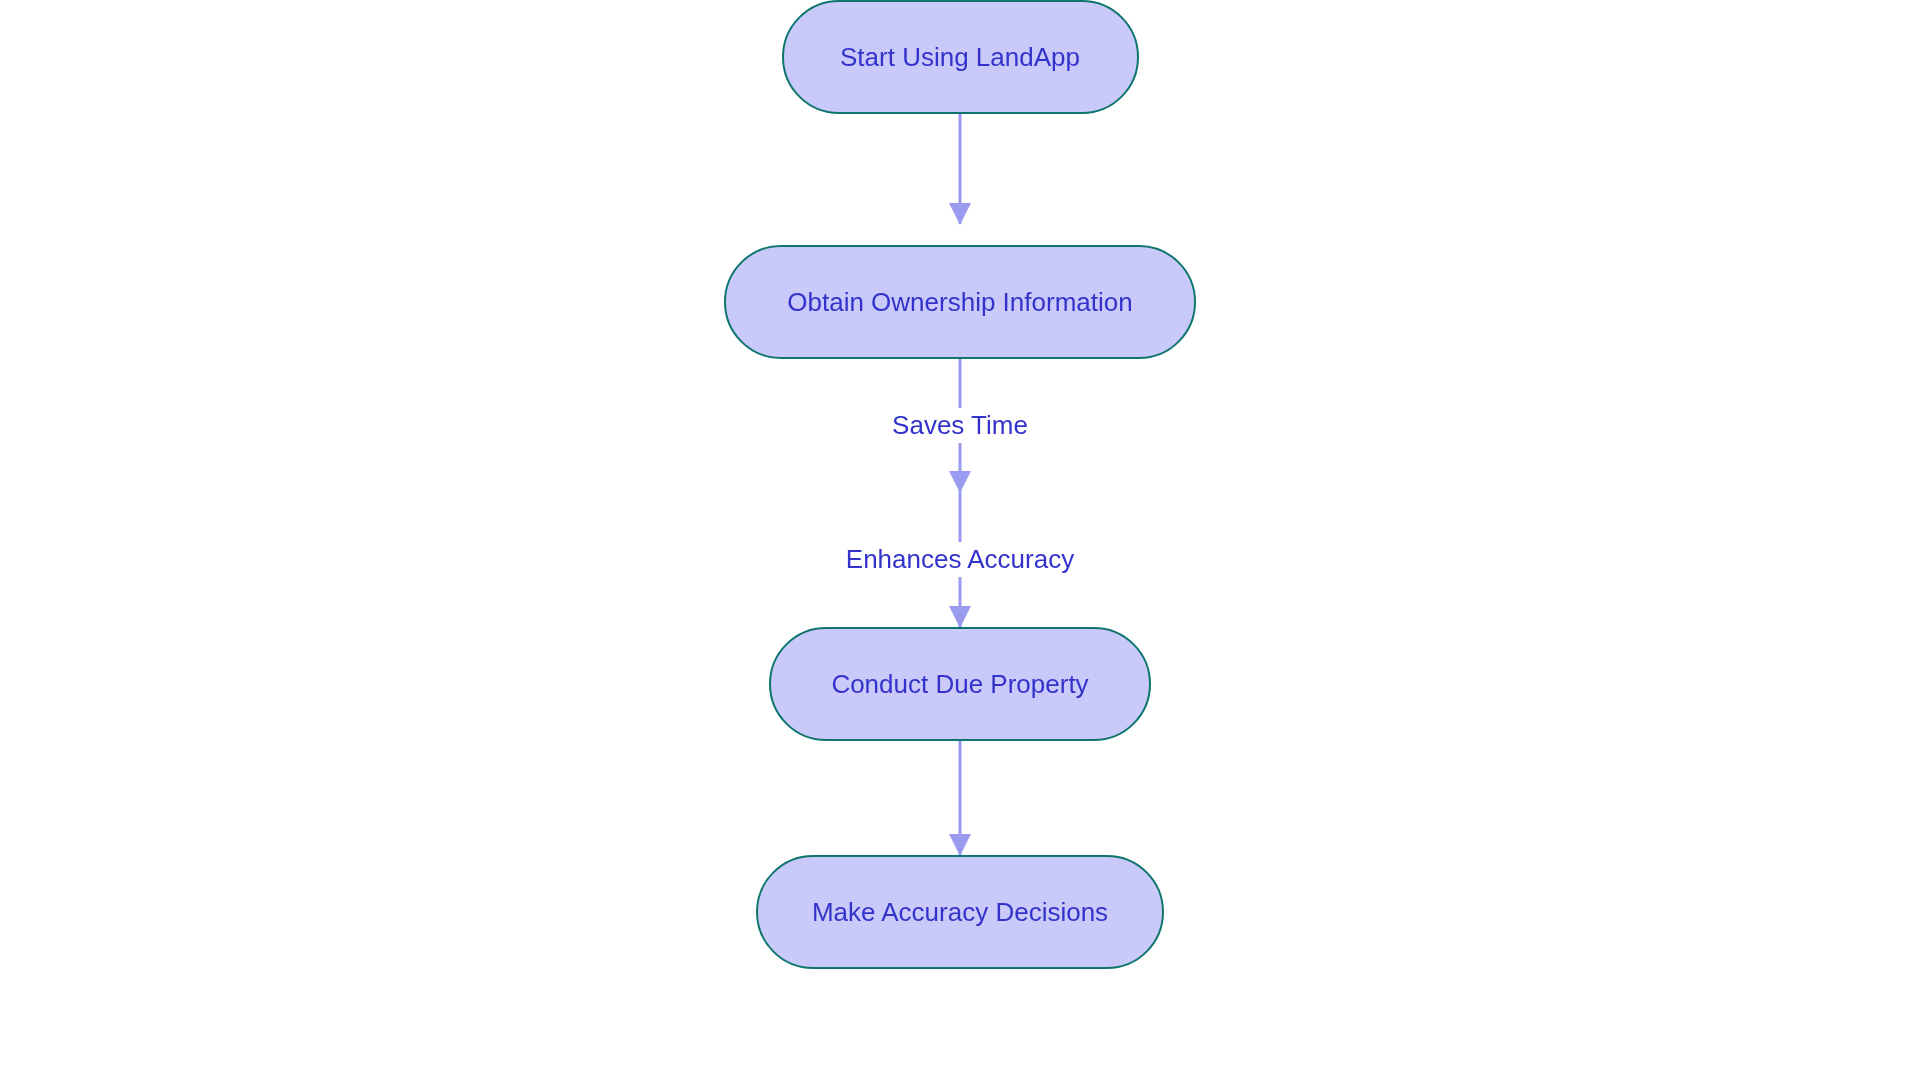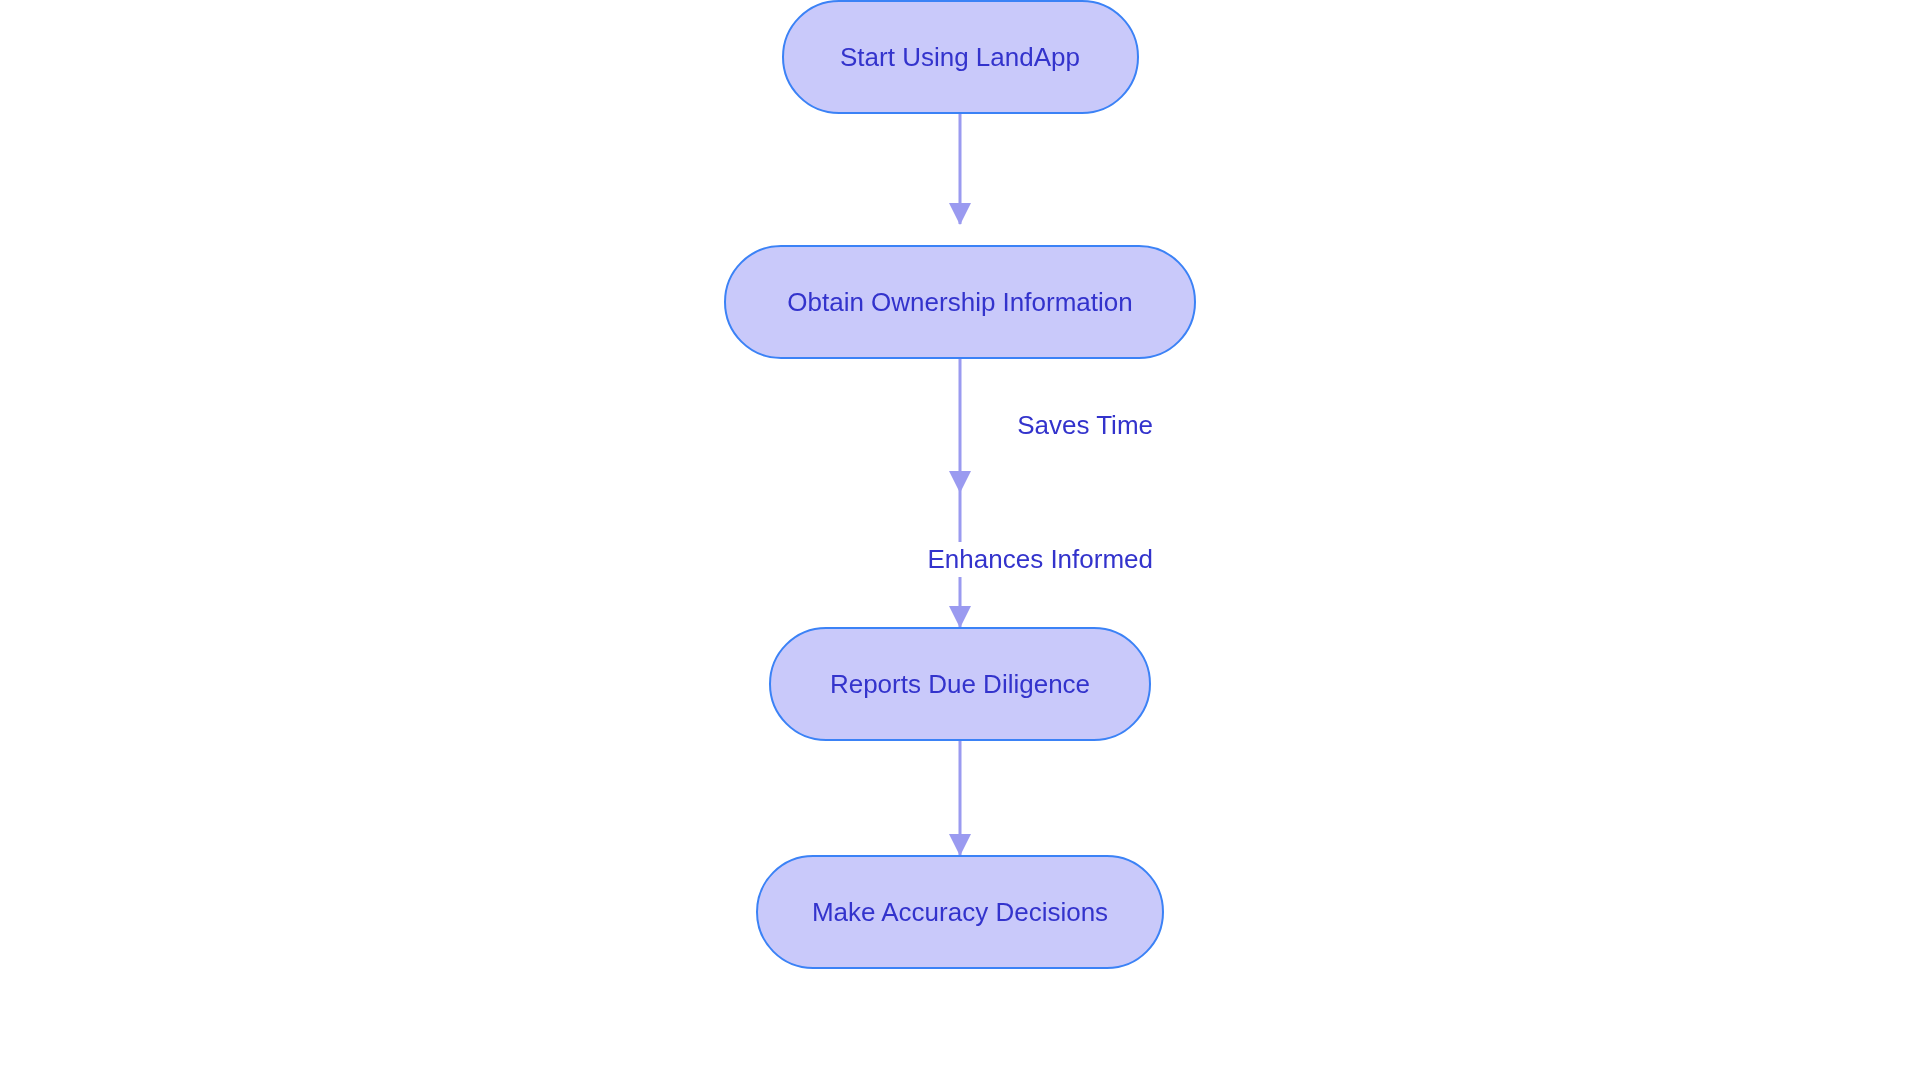--- a/index.html
+++ b/index.html
@@ -29,21 +29,21 @@
     height: 1083px;
     display: flex;
     flex-direction: column;
     align-items: center;
   }
 
   
   .node {
     box-sizing: border-box;
     background: #c9c9fa;
-    border: 2px solid #3b82f6;
+    border: 2px solid #0f766e;
     border-radius: 58px;
     color: #3333cc;
     font-size: 26px;
     font-family: "Liberation Sans", sans-serif;
     line-height: 1;
     display: flex;
     align-items: center;
     justify-content: center;
     white-space: nowrap;
     height: 114px;
@@ -51,21 +51,21 @@
     position: relative;
     z-index: 2;
   }
 
   
   .connector {
     position: relative;
     width: 400px;
     display: flex;
     align-items: center;
-    justify-content: flex-end;
+    justify-content: center;
     z-index: 1;
   }
   .connector .line {
     position: absolute;
     left: 50%;
     top: 0;
     transform: translateX(-50%);
     width: 3px;
     height: 100%;
     background: #9a9af0;
@@ -116,25 +116,25 @@
     <div class="connector" style="height:133px;">
       <span class="line"></span>
       <span class="arrowhead"></span>
       <span class="edge-label">Saves Time</span>
     </div>
 
 
     <div class="connector" style="height:135px;">
       <span class="line"></span>
       <span class="arrowhead"></span>
-      <span class="edge-label">Enhances Informed</span>
+      <span class="edge-label">Enhances Accuracy</span>
     </div>
 
     <div class="node" style="width: 382px;">
-      <span>Reports Due Diligence</span>
+      <span>Conduct Due Property</span>
     </div>
 
     <div class="connector no-label" style="height:114px;">
       <span class="line"></span>
       <span class="arrowhead"></span>
 
     </div>
 
     <div class="node" style="width: 408px;">
       <span>Make Accuracy Decisions</span>

